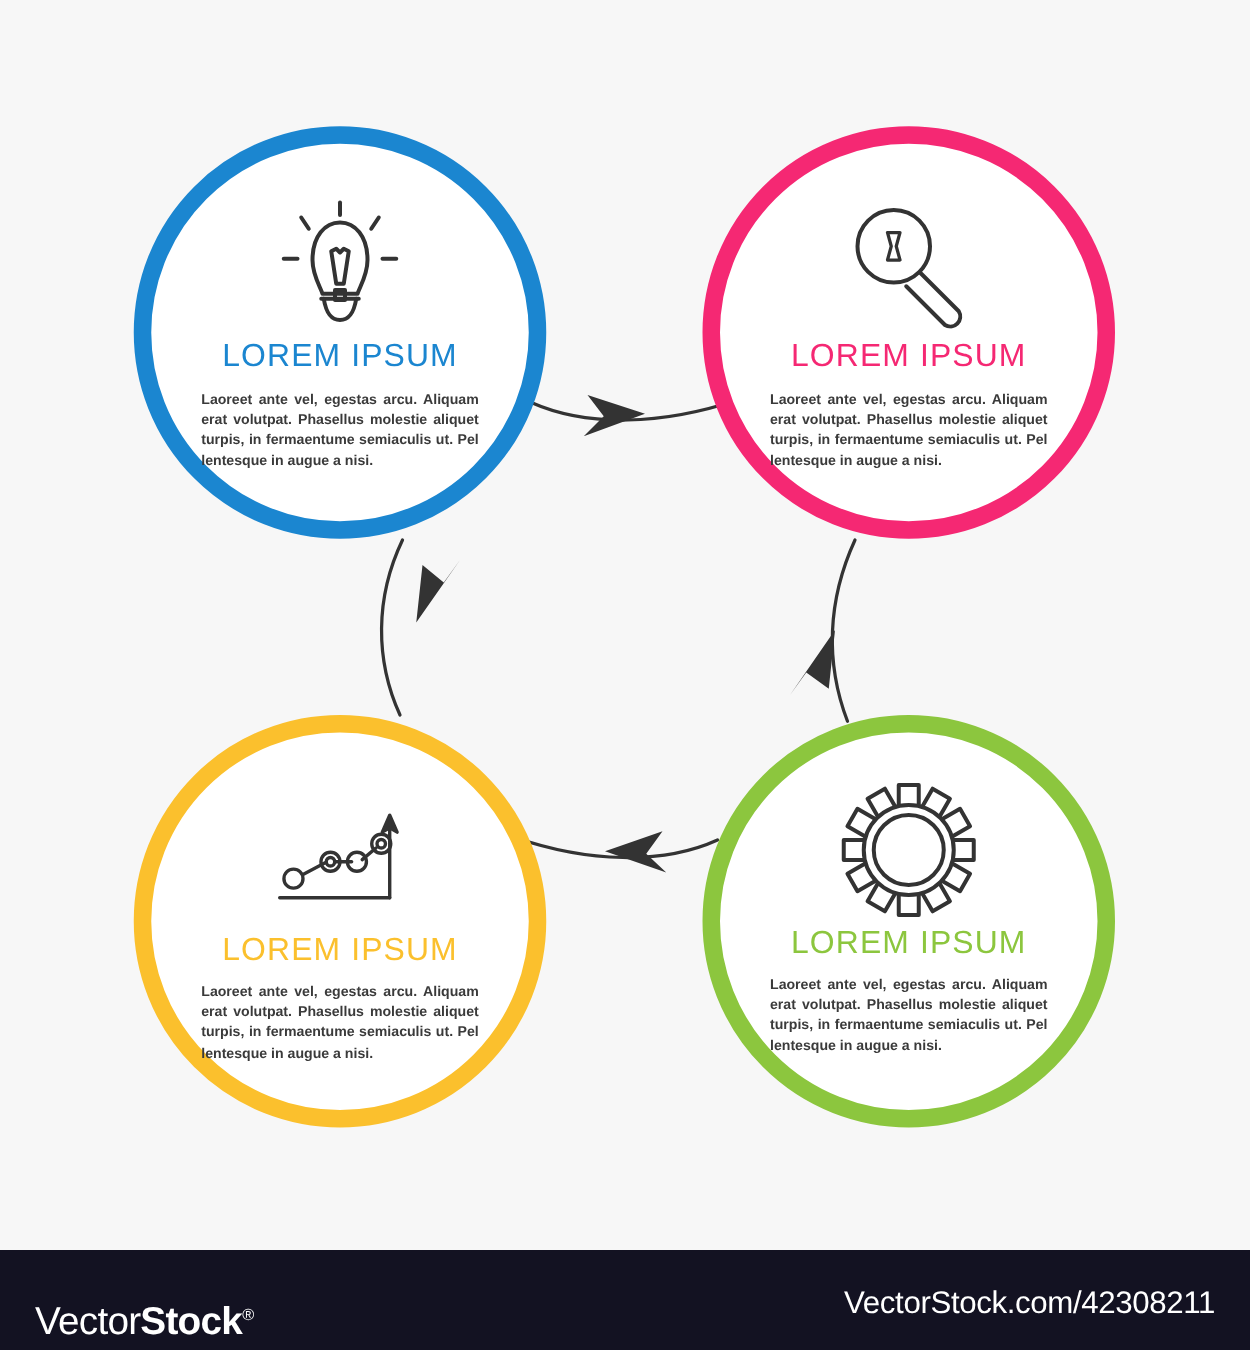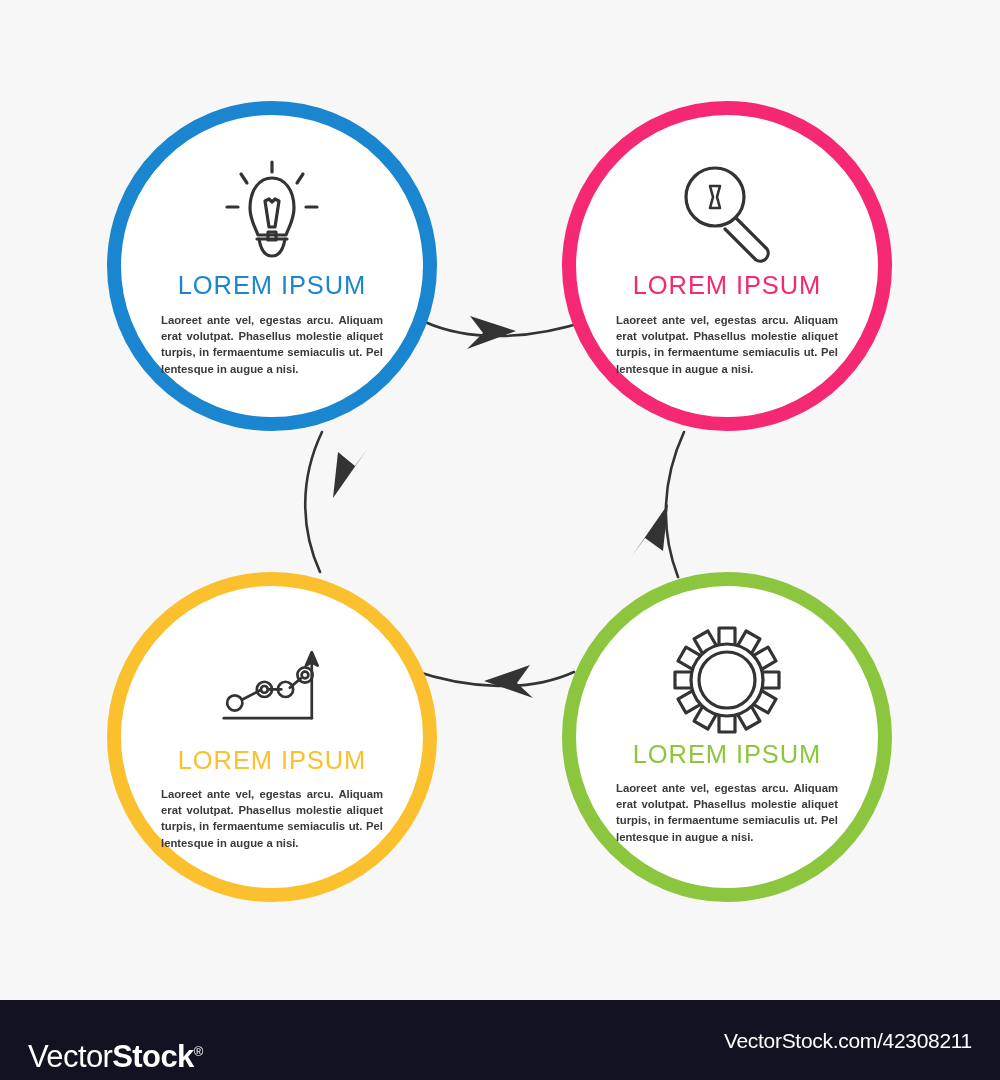--- a/index.html
+++ b/index.html
@@ -117,21 +117,21 @@
     white-space: nowrap;
     margin-top: 18px;
   }
   .wm-logo .thin { font-weight: 300; }
   .wm-logo .bold { font-weight: 700; }
   .wm-logo .reg  { font-size: 13px; vertical-align: super; font-weight: 400; }
   .wm-url {
     position: absolute;
     right: 28px;
     top: 30px;
-    font-size: 21px;
+    font-size: 25px;
     line-height: 1;
     color: #ffffff;
     letter-spacing: -0.3px;
     white-space: nowrap;
   }
 </style>
 </head>
 <body>
 
 <div id="stage">

